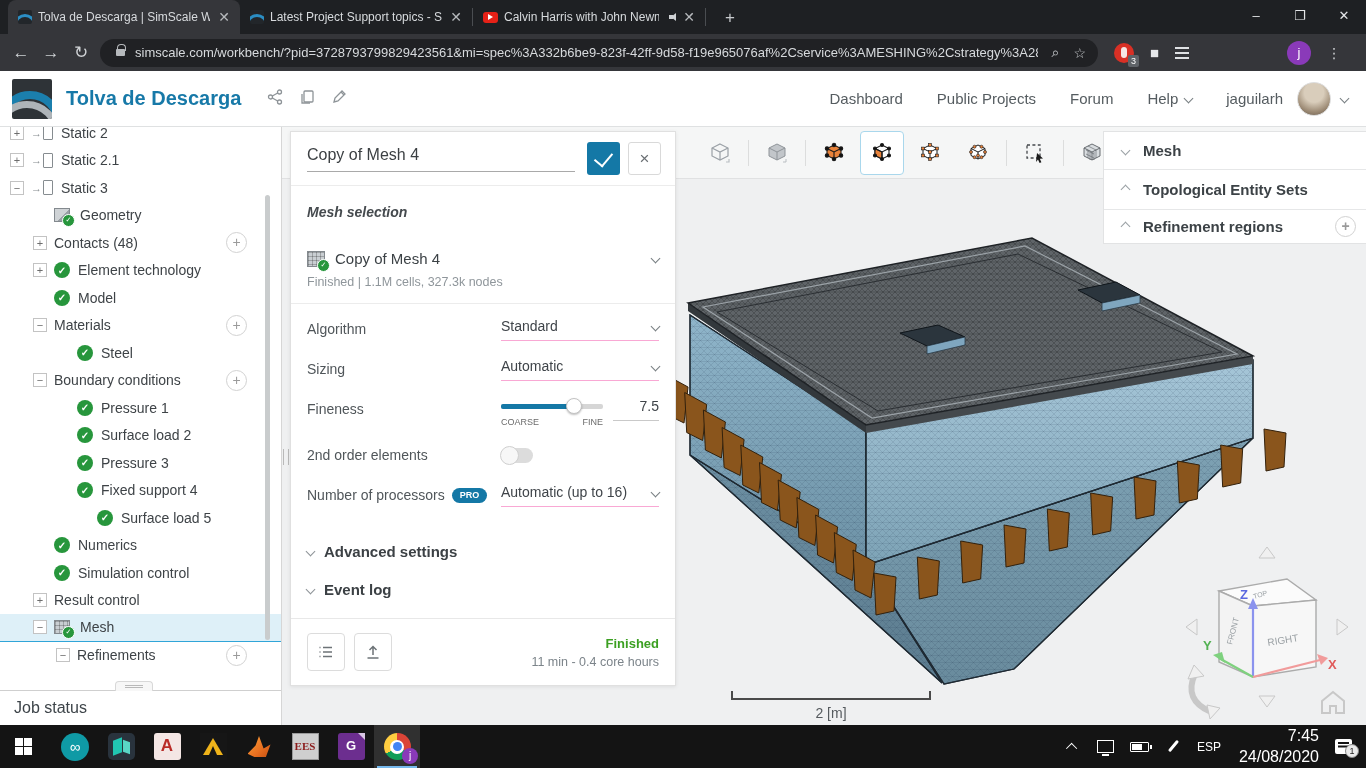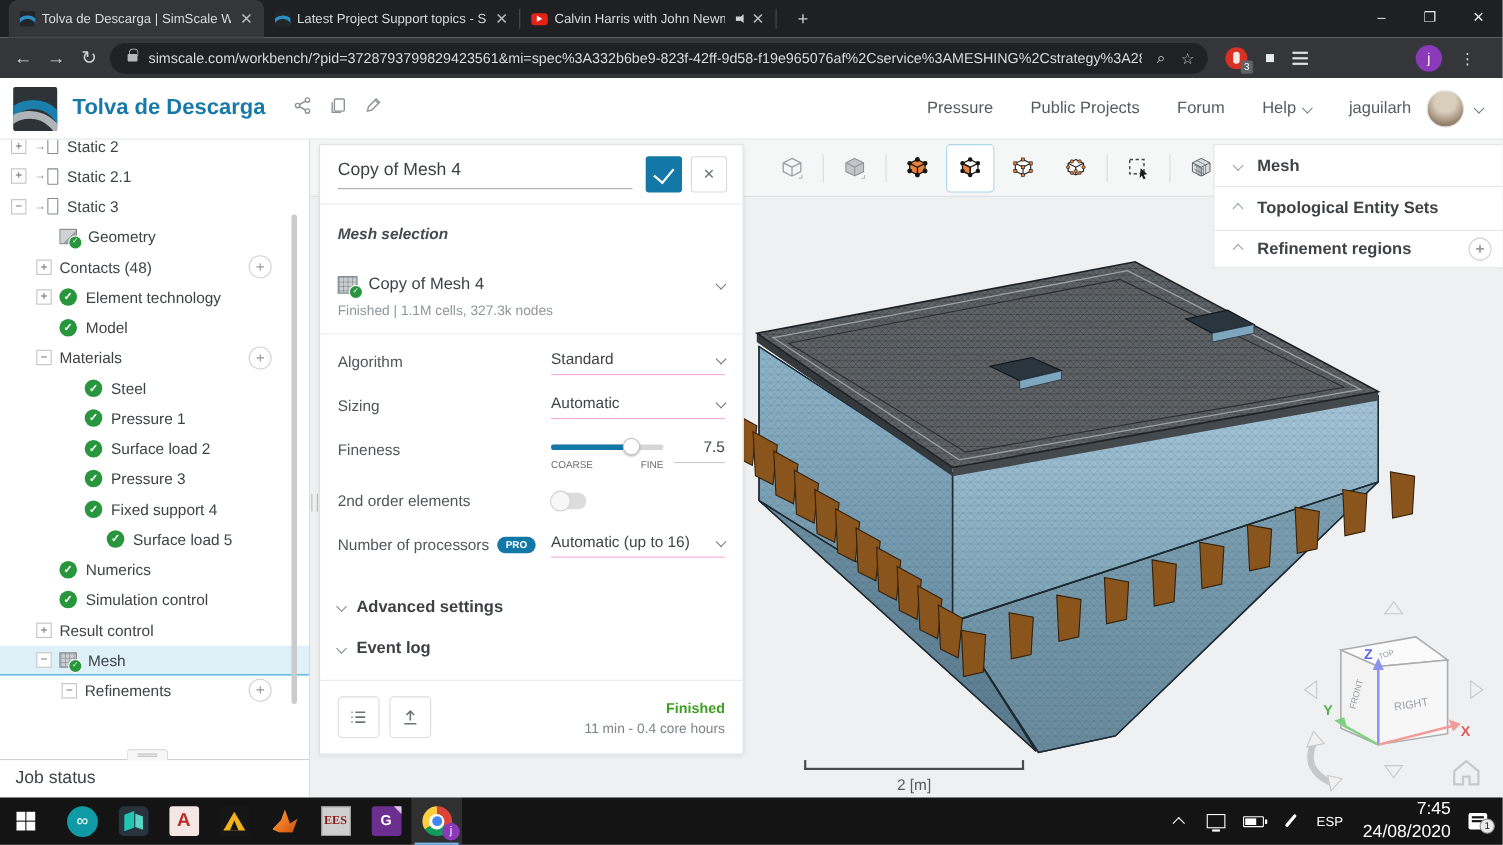--- a/index.html
+++ b/index.html
@@ -248,21 +248,21 @@
   </span>
   <span class="hd-ic">
     <svg width="16" height="16" viewBox="0 0 16 16">
         <g stroke="#8e9498" fill="none" stroke-width="1.3">
           <path d="M3 13l1-4 7-7 3 3-7 7-4 1z"></path>
           <path d="M10 3l3 3"></path>
         </g>
       </svg>
   </span>
   <div class="hd-nav">
-    <span class="item">Pressure</span>
+    <span class="item">Dashboard</span>
     <span class="item">Public Projects</span>
     <span class="item">Forum</span>
     <span class="item">Help</span>
     <span class="chev" style="margin-left:7px"></span>
     <span class="item">jaguilarh</span>
     <span class="hd-avatar"></span>
     <span class="chev" style="margin-left:10px"></span>
   </div>
 </div>
 
@@ -306,20 +306,25 @@
         </div>
         <div class="tree-row" style="padding-left: 33px;">
           <span class="expander minus"></span>
           <span class="tree-label">Materials</span>
           <span class="add-btn"></span>
         </div>
         <div class="tree-row" style="padding-left: 56px;">
           <span class="exp-spacer"></span>
           <span class="check-icon tree-ic"></span>
           <span class="tree-label">Steel</span>
+        </div>
+        <div class="tree-row" style="padding-left: 33px;">
+          <span class="expander minus"></span>
+          <span class="tree-label">Boundary conditions</span>
+          <span class="add-btn"></span>
         </div>
         <div class="tree-row" style="padding-left: 56px;">
           <span class="exp-spacer"></span>
           <span class="check-icon tree-ic"></span>
           <span class="tree-label">Pressure 1</span>
         </div>
         <div class="tree-row" style="padding-left: 56px;">
           <span class="exp-spacer"></span>
           <span class="check-icon tree-ic"></span>
           <span class="tree-label">Surface load 2</span>

